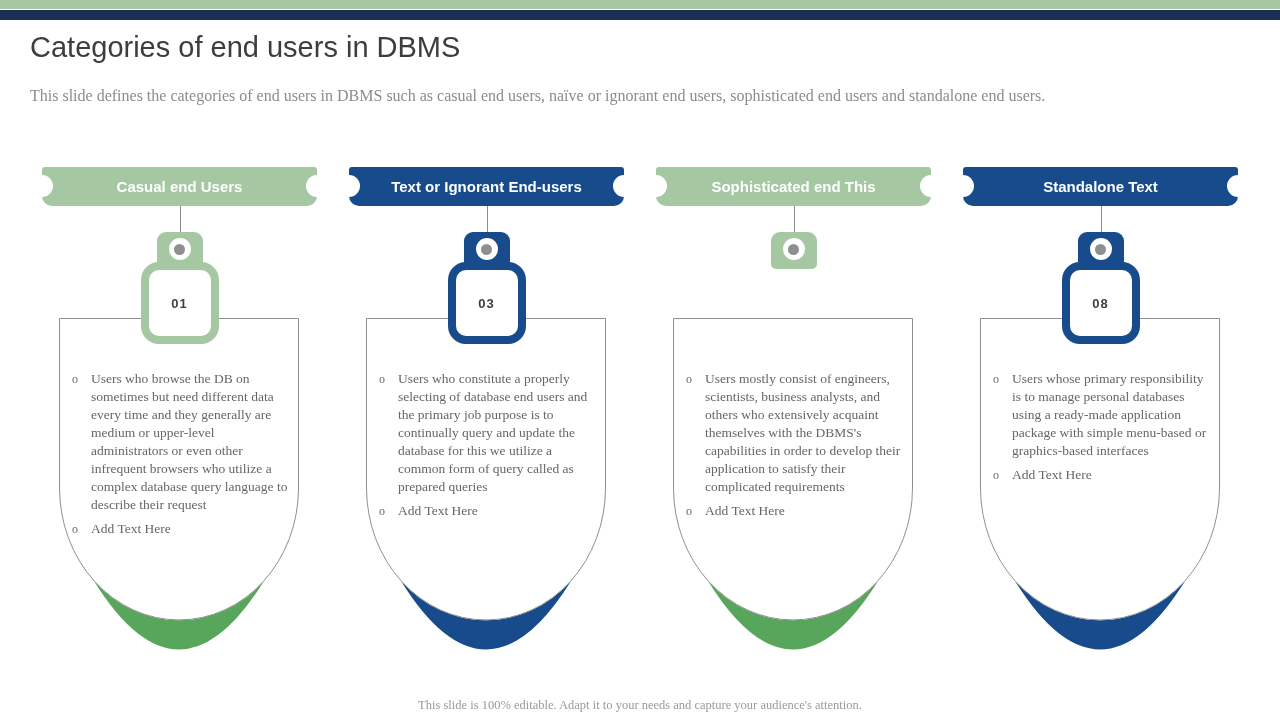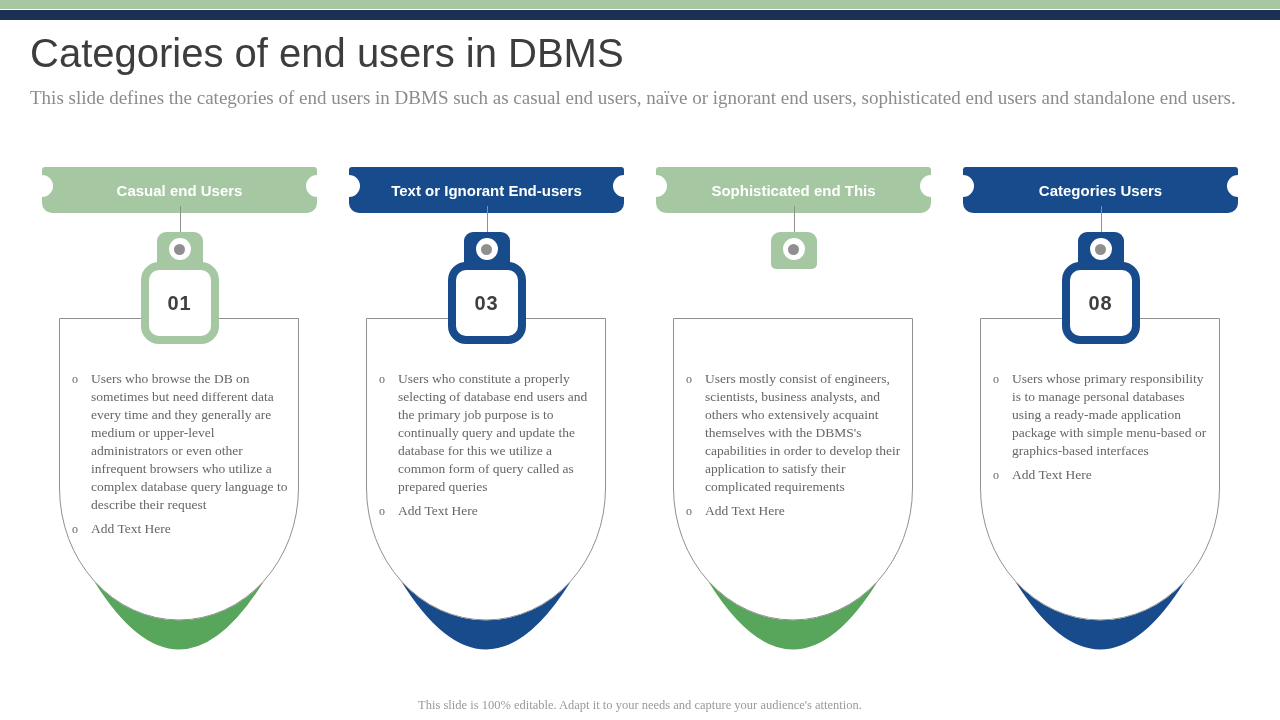--- a/index.html
+++ b/index.html
@@ -4,48 +4,48 @@
 <style>
   html,body{margin:0;padding:0;background:#e8e8e8;}
   .slide{position:relative;width:1280px;height:720px;background:#ffffff;overflow:hidden;
          font-family:"Liberation Sans",sans-serif;}
 
   
   .top-green{position:absolute;top:0;left:0;right:0;height:9px;background:var(--top-green);}
   .top-navy{position:absolute;top:10px;left:0;right:0;height:10px;background:var(--top-navy);}
 
   
-  .title{position:absolute;left:30px;top:31px;font-size:40px;font-weight:400;color:#3d3d3d;}
+  .title{position:absolute;left:30px;top:31px;font-size:29px;font-weight:400;color:#3d3d3d;}
   .subtitle{position:absolute;left:30px;top:87px;font-family:"Liberation Serif",serif;
-            font-size:19px;color:#8c8c8c;}
+            font-size:16px;color:#8c8c8c;}
 
   
   .category-column{position:absolute;top:167px;width:275px;height:505px;}
 
-  .banner{position:absolute;top:0;left:0;right:0;height:46px;background:var(--accent);
+  .banner{position:absolute;top:0;left:0;right:0;height:39px;background:var(--accent);
           border-radius:3px 3px 10px 10px;display:flex;align-items:center;justify-content:center;text-align:right;}
   .banner::before{content:"";position:absolute;left:-11px;top:8px;width:22px;height:22px;
                   border-radius:50%;background:#fff;}
   .banner::after{content:"";position:absolute;right:-11px;top:8px;width:22px;height:22px;
                  border-radius:50%;background:#fff;}
   .banner-label{position:relative;z-index:1;font-weight:700;font-size:15px;color:#ffffff;}
 
   .connector{position:absolute;left:50%;top:39px;width:1px;height:45px;background:#8f8f8f;}
 
   .tag-tab{position:absolute;left:50%;transform:translateX(-50%);top:65px;width:46px;height:37px;
            background:var(--accent);border-radius:9px 9px 5px 5px;z-index:2;
            display:flex;justify-content:center;}
   .tag-hole{position:absolute;top:6px;width:22px;height:22px;border-radius:50%;background:#fff;
             display:flex;align-items:center;justify-content:center;}
   .tag-dot{width:11px;height:11px;border-radius:50%;background:#8f8f8f;}
 
   .tag-body{position:absolute;left:50%;transform:translateX(-50%);top:95px;width:78px;height:82px;
             box-sizing:border-box;background:#fff;border:8px solid var(--accent);border-radius:18px;
             z-index:3;display:flex;align-items:center;justify-content:center;}
-  .tag-number{font-weight:700;font-size:20px;color:#3f3f3f;letter-spacing:1px;}
+  .tag-number{font-weight:700;font-size:13px;color:#3f3f3f;letter-spacing:1px;}
 
   .card{position:absolute;top:151px;left:17px;width:240px;height:336px;z-index:1;}
   .card-svg{position:absolute;top:0;left:0;display:block;}
   .crescent{fill:var(--accent-crescent);}
   .outline{fill:#ffffff;stroke:#909090;stroke-width:1;}
 
   .card-text{position:absolute;top:52px;left:13px;right:8px;
              font-family:"Liberation Serif",serif;font-size:13.5px;line-height:18px;color:#666666;}
   .bullet-row{display:flex;margin-bottom:6px;}
   .bullet-marker{flex:none;width:19px;font-size:12px;}
@@ -150,21 +150,21 @@
         <div class="bullet-row">
           <span class="bullet-marker">o</span>
           <span class="bullet-text">Add Text Here</span>
         </div>
       </div>
     </div>
   </div>
 
   <div class="category-column" style="left: 963px; --accent: #174B8B; --accent-crescent: #174B8B;">
     <div class="banner">
-      <span class="banner-label">Categories Users</span>
+      <span class="banner-label">Standalone Text</span>
     </div>
     <div class="connector"></div>
     <div class="tag-tab">
       <span class="tag-hole">
           <span class="tag-dot"></span>
         </span>
     </div>
     <div class="tag-body">
       <span class="tag-number">08</span>
     </div>

